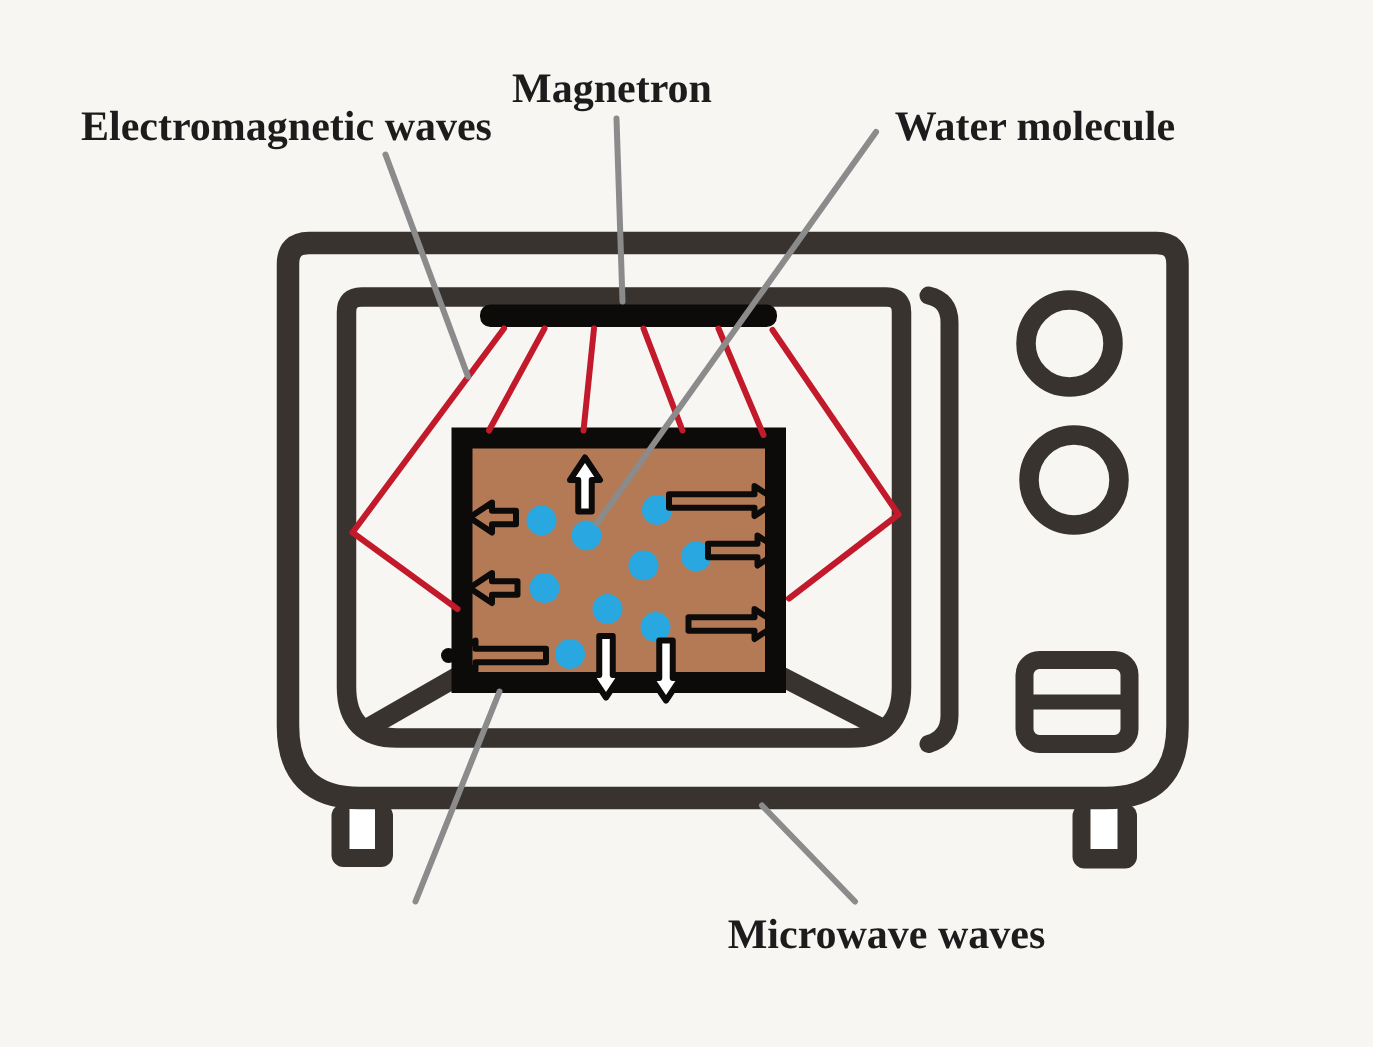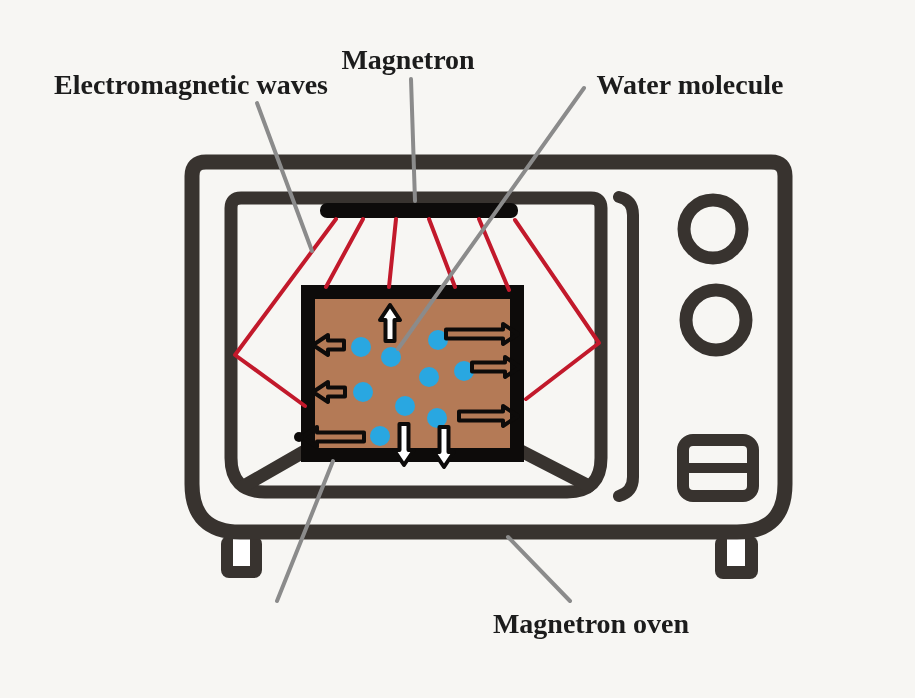--- a/index.html
+++ b/index.html
@@ -111,15 +111,15 @@
       <line x1="411" y1="79" x2="415" y2="201"></line>
       <line x1="584" y1="88" x2="398" y2="349"></line>
       <line x1="333" y1="461" x2="277" y2="601"></line>
       <line x1="508" y1="537" x2="570" y2="601"></line>
     </g>
   </svg>
 
   <div class="lbl" style="left:408px; top:44px;">Magnetron</div>
   <div class="lbl" style="left:191px; top:69px;">Electromagnetic waves</div>
   <div class="lbl" style="left:690px; top:69px;text-align:right;">Water molecule</div>
-  <div class="lbl" style="left:591px; top:608px;">Magnetron oven</div>
+  <div class="lbl" style="left:591px; top:608px;">Microwave waves</div>
 
 </div>
 
 </body></html>

